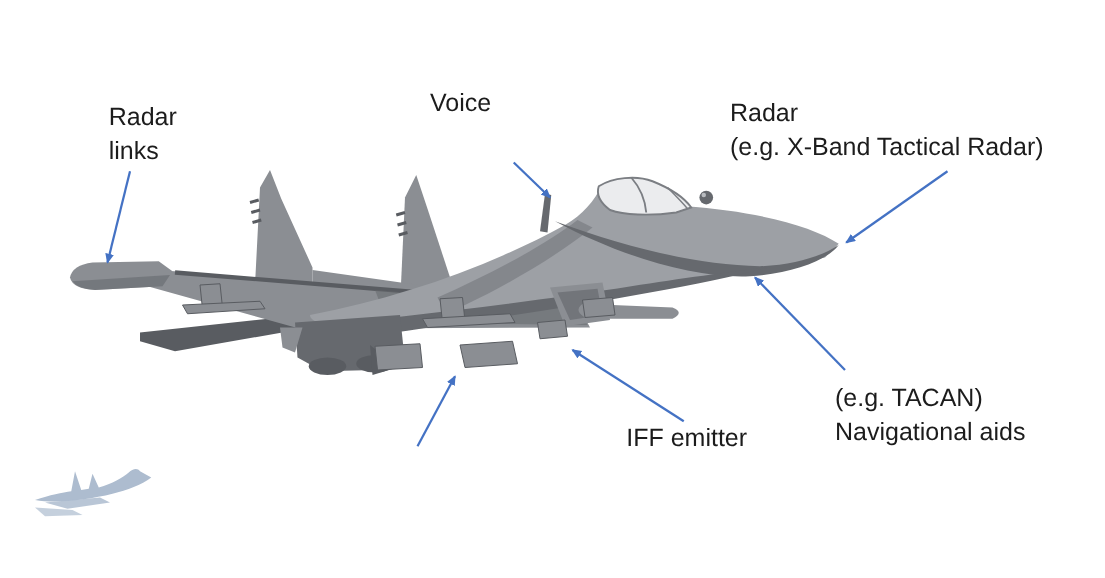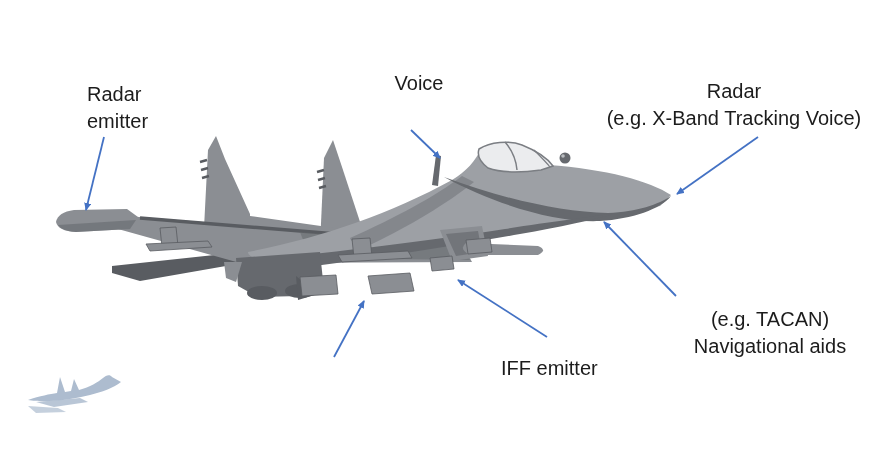--- a/index.html
+++ b/index.html
@@ -7,21 +7,21 @@
     --ac-light:#9da0a5; --ac-mid:#8b8e93; --ac-dark:#66696e; --ac-darker:#595c61;
     --canopy:#ebecee; --mini:#adbccf;
   }
   html,body{margin:0;padding:0;}
   body{width:884px;height:462px;background:var(--bg);overflow:hidden;
        font-family:"Liberation Sans", sans-serif;}
   .stage{position:relative;width:884px;height:462px;background:var(--bg);}
   .stage svg{position:absolute;left:0;top:0;}
   .label{position:absolute;color:var(--text);font-size:20px;line-height:27px;
          white-space:nowrap;letter-spacing:0;}
-  .label.center{text-align:center;white-space:normal;}
+  .label.center{text-align:left;white-space:normal;}
 </style>
 </head>
 <body>
 
 <div class="stage">
 
   <svg width="884" height="462" viewBox="0 0 884 462">
     <defs>
       <marker id="ah" markerWidth="9" markerHeight="8" refX="7" refY="3.5" orient="auto" markerUnits="userSpaceOnUse">
         <path d="M0,0 L8,3.5 L0,7 Z" style="fill:var(--arrow)"></path>
@@ -100,34 +100,34 @@
       <path d="M28,400 C40,396 50,394 57,393 L60,377 L65,392 L71,391 L74,379 L79,390
                C90,387 98,382 103,378 C106,375 110,374 112,377 L121,382
                C113,388 102,392 90,395 C70,400 45,403 28,400 Z" style="fill:var(--mini)"></path>
       <path d="M36,402 L80,398 L88,402 L54,407 Z" style="fill:var(--mini);opacity:.85"></path>
       <path d="M28,406 L58,408 L66,412 L36,413 Z" style="fill:var(--mini);opacity:.7"></path>
     </g>
   </svg>
 
   <div class="label" style="left:87px;top:81px">
     <div>Radar</div>
-    <div>emitter</div>
+    <div>links</div>
   </div>
 
   <div class="label center" style="left:344px;top:70px;width:150px">
     <div>Voice</div>
   </div>
 
   <div class="label center" style="left:584px;top:78px;width:300px">
     <div>Radar</div>
-    <div>(e.g. X-Band Tracking Voice)</div>
+    <div>(e.g. X-Band Tactical Radar)</div>
   </div>
 
 
-  <div class="label" style="left:501px;top:355px">
+  <div class="label" style="left:501px;top:338px">
     <div>IFF emitter</div>
   </div>
 
   <div class="label center" style="left:668px;top:306px;width:204px">
     <div>(e.g. TACAN)</div>
     <div>Navigational aids</div>
   </div>
 
 </div>
 

